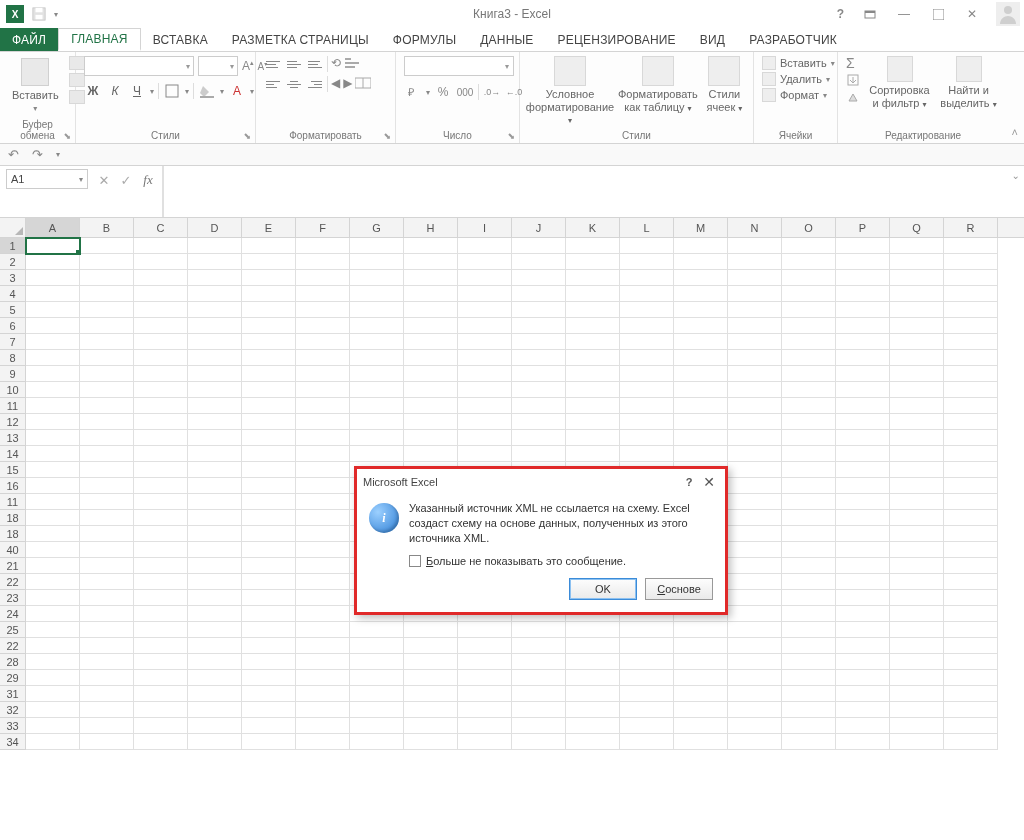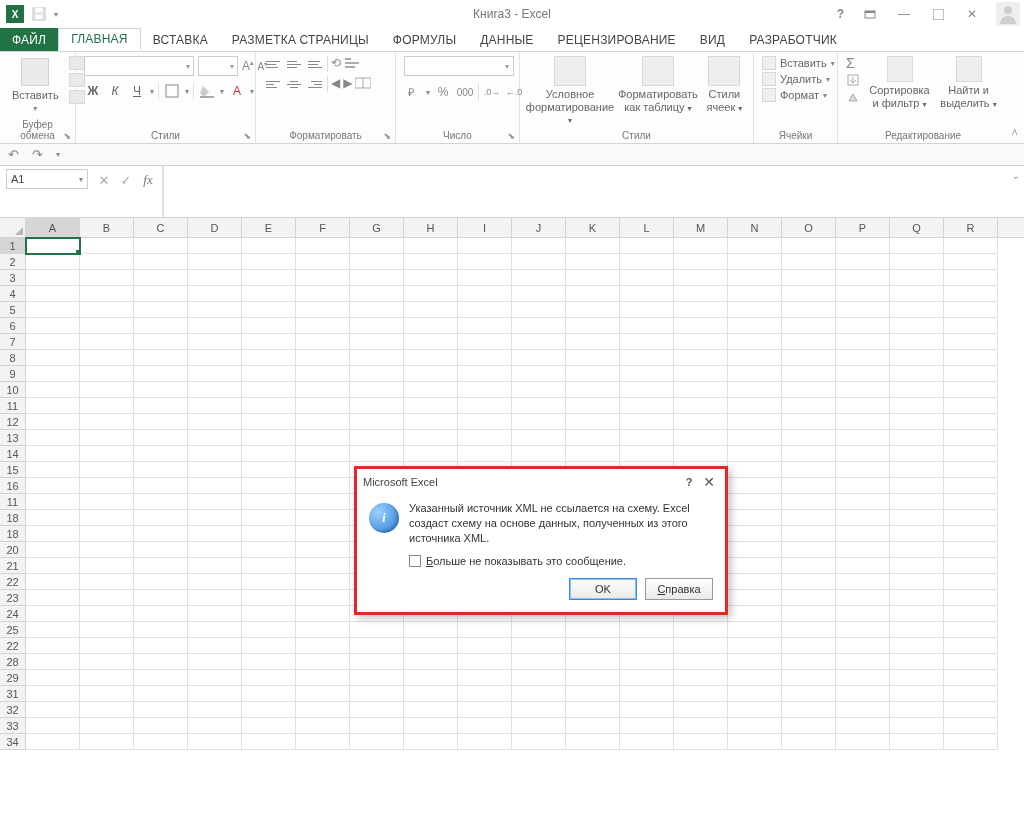--- a/index.html
+++ b/index.html
@@ -809,21 +809,21 @@
         <div class="cell"></div>
         <div class="cell"></div>
         <div class="cell"></div>
         <div class="cell"></div>
         <div class="cell"></div>
         <div class="cell"></div>
         <div class="cell"></div>
         <div class="cell"></div>
       </div>
       <div class="row">
-        <div class="rowh">20</div>
+        <div class="rowh">40</div>
         <div class="cell"></div>
         <div class="cell"></div>
         <div class="cell"></div>
         <div class="cell"></div>
         <div class="cell"></div>
         <div class="cell"></div>
         <div class="cell"></div>
         <div class="cell"></div>
         <div class="cell"></div>
         <div class="cell"></div>
@@ -1102,18 +1102,18 @@
     <div class="dtext">
       <div>Указанный источник XML не ссылается на схему. Excel создаст схему на основе данных, полученных из этого источника XML.</div>
       <div class="dialog-check">
         <div class="cb"></div>
         <span><span style="text-decoration:underline;">Б</span><span>ольше не показывать это сообщение.</span></span>
       </div>
       <div class="dialog-buttons">
         <div class="dbtn default">OK</div>
         <div class="dbtn">
             <span class="ul">С</span>
-            <span>правка</span>
+            <span>основе</span>
           </div>
       </div>
     </div>
   </div>
 </div>
 
 </body></html>

